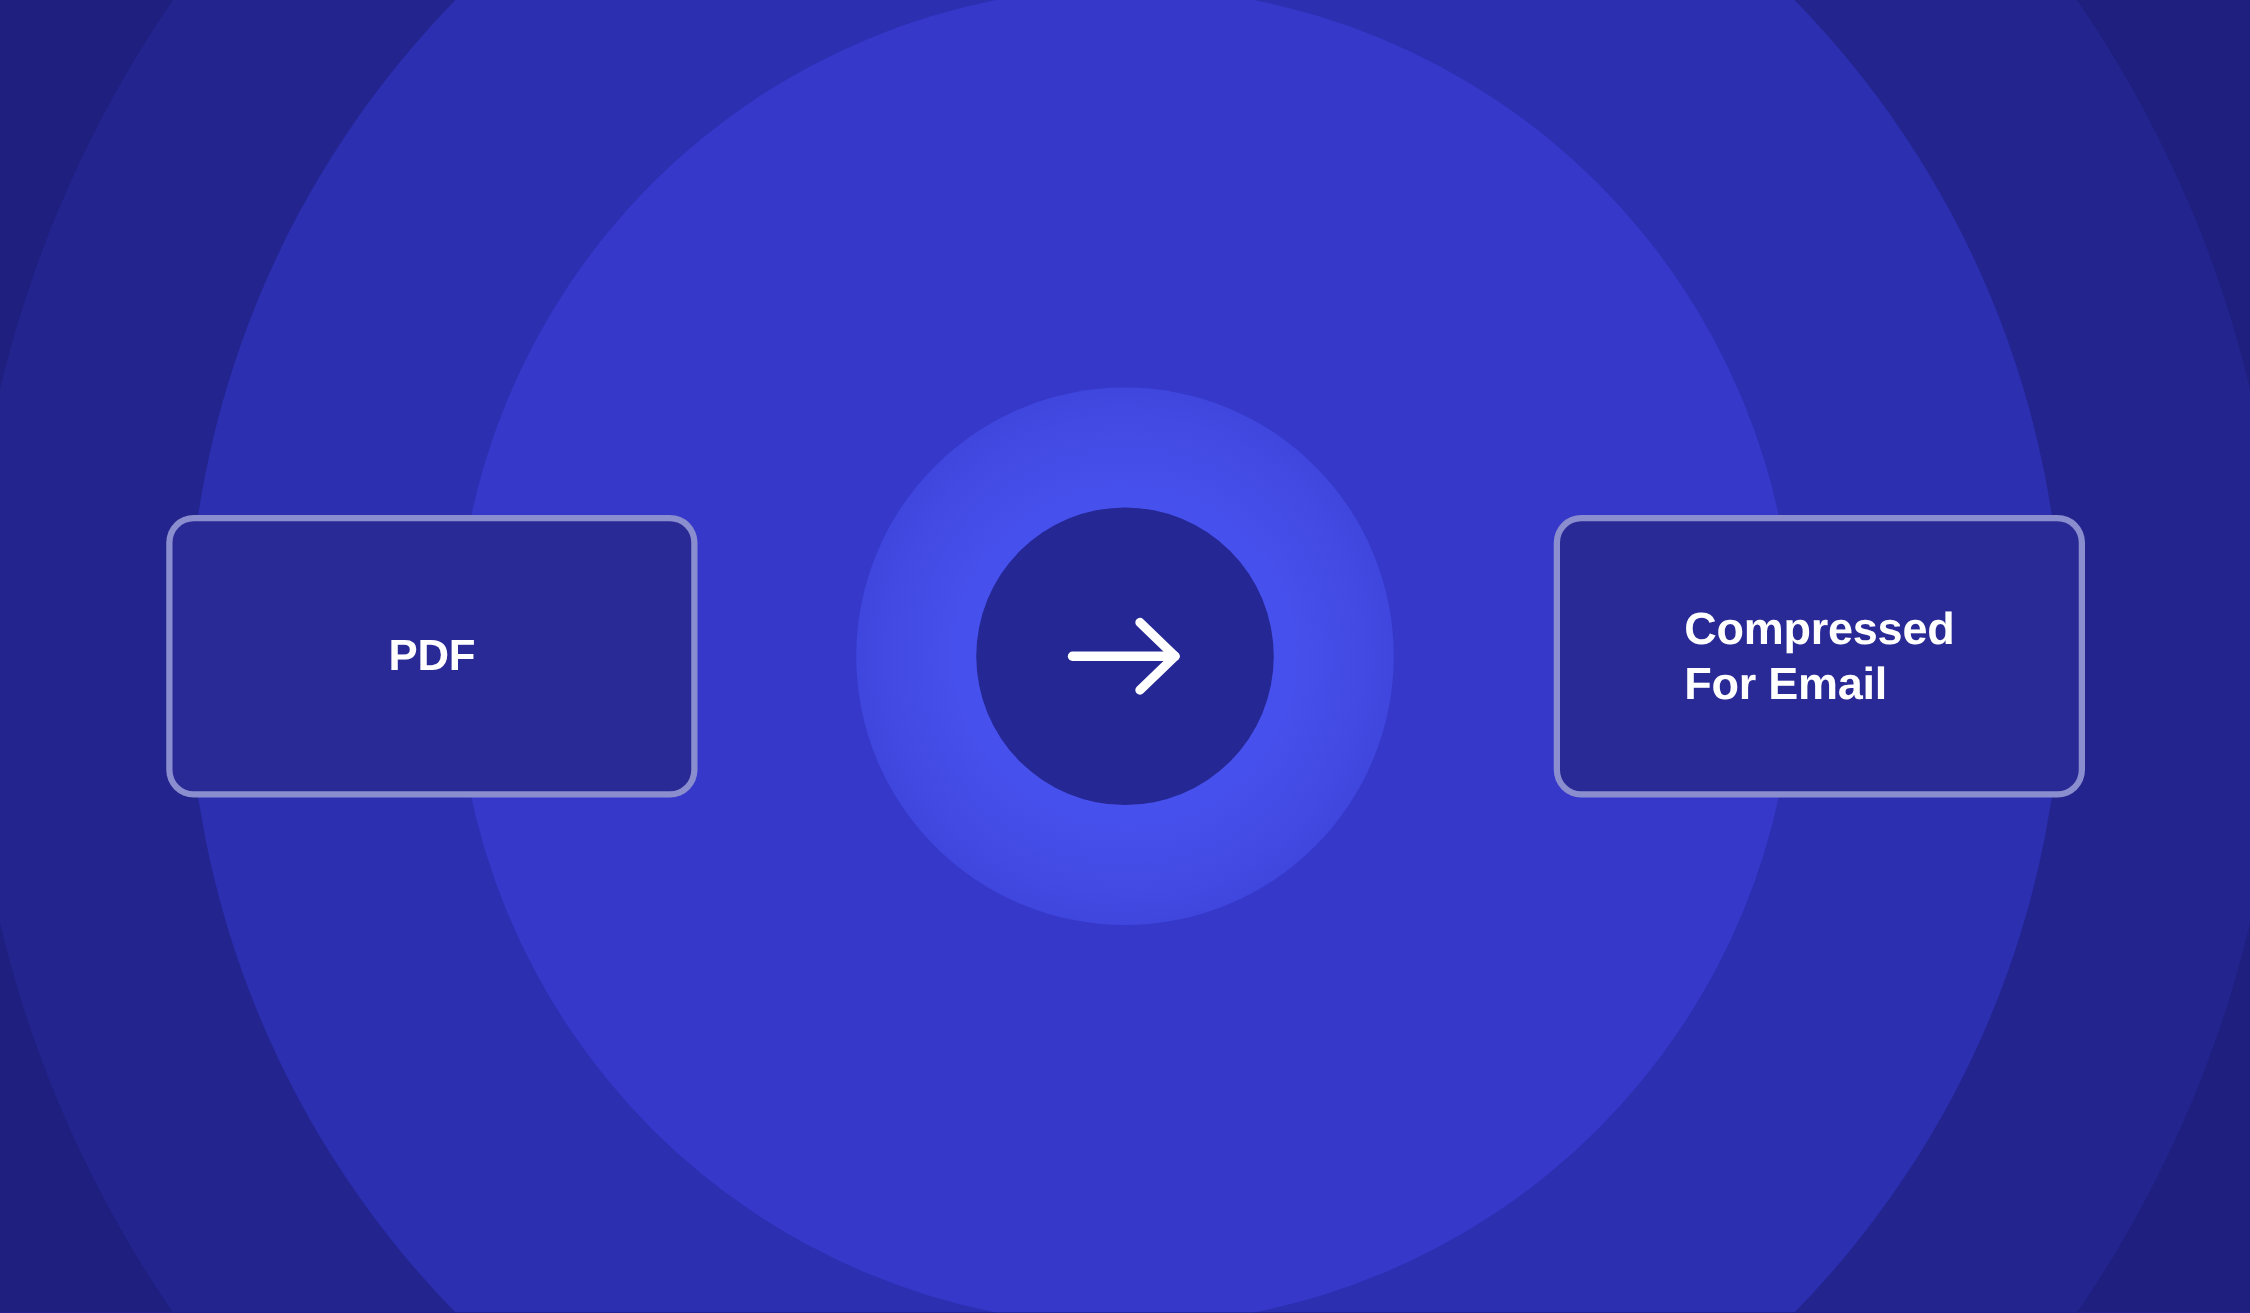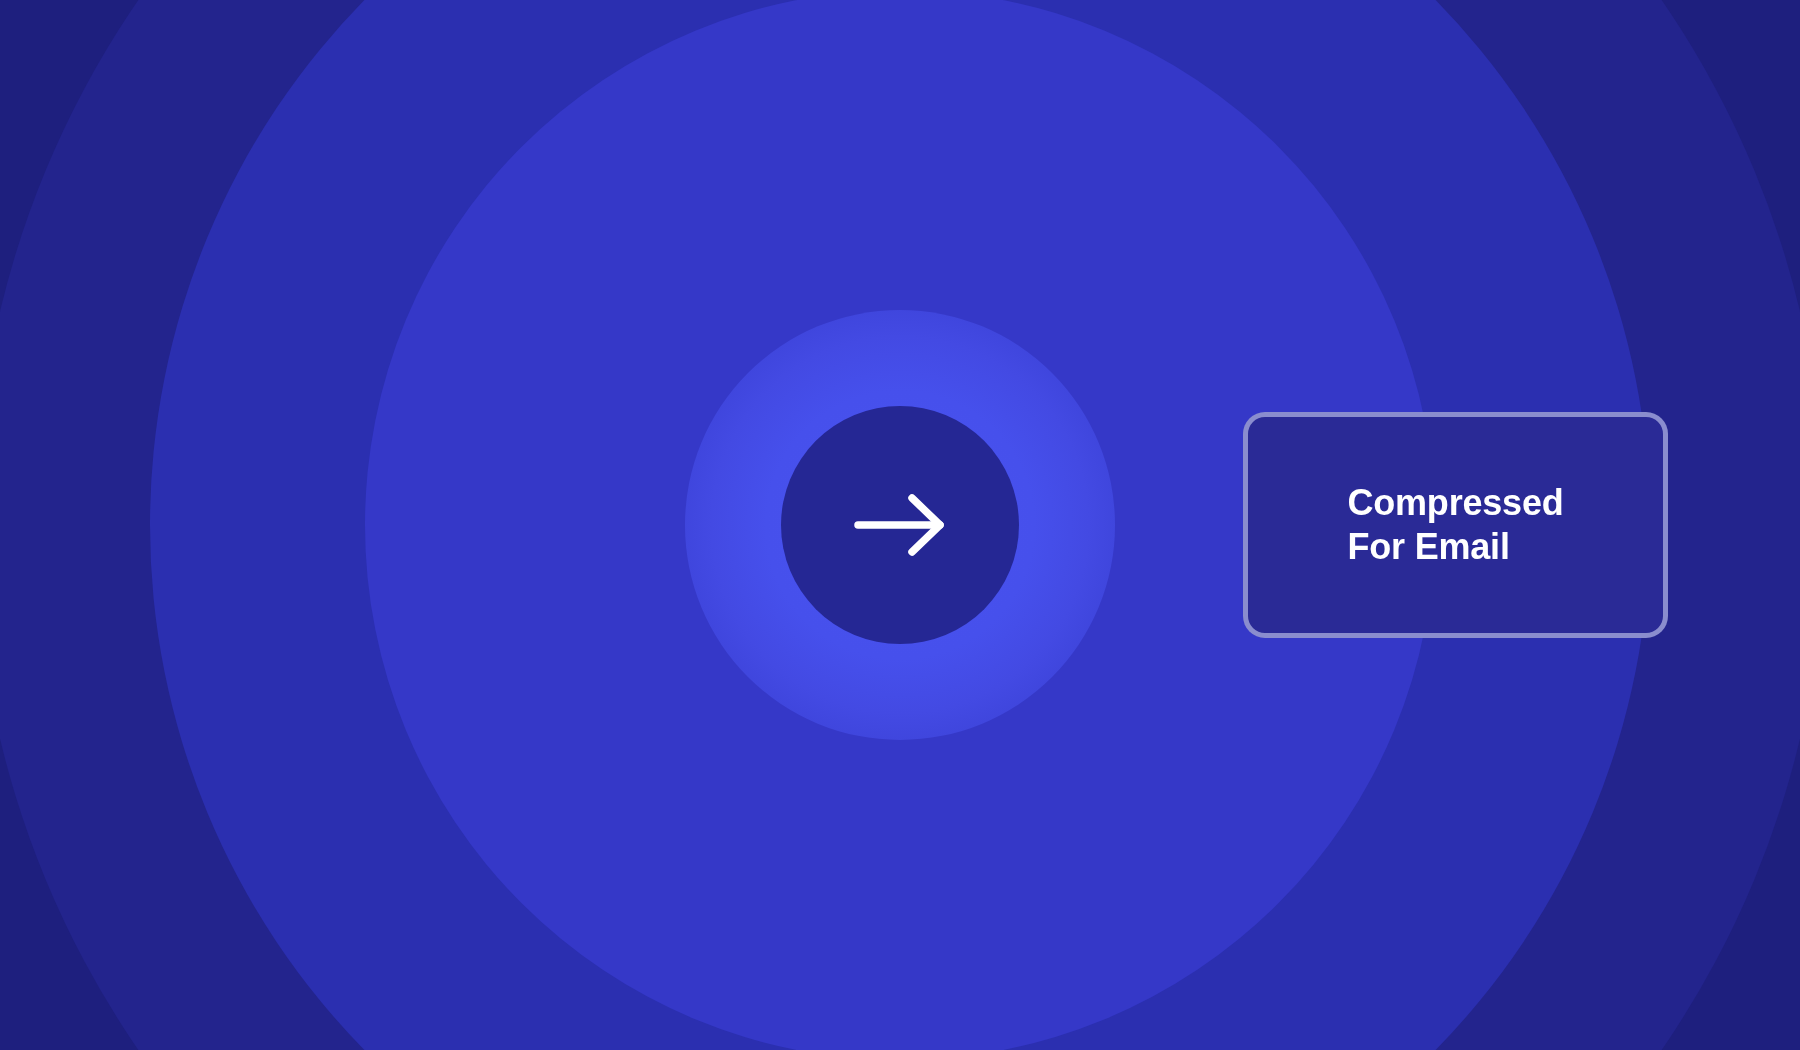--- a/index.html
+++ b/index.html
@@ -106,20 +106,23 @@
 
 <div class="stage">
 
   <div class="rings">
     <div class="ring ring-1"></div>
     <div class="ring ring-2"></div>
     <div class="ring ring-3"></div>
     <div class="glow"></div>
   </div>
 
+  <div class="card card-source">
+    <div class="card-label">PDF</div>
+  </div>
 
   <div class="hub">
     <span>
       <svg width="108" height="72" viewBox="0 0 108 72" fill="none" xmlns="http://www.w3.org/2000/svg" aria-hidden="true">
         <path d="M12 36 H94" stroke="#ffffff" stroke-width="7.5" stroke-linecap="round" stroke-linejoin="round"></path>
         <path d="M66 9 L94 36 L66 63" stroke="#ffffff" stroke-width="7.5" stroke-linecap="round" stroke-linejoin="round"></path>
       </svg>
     </span>
   </div>
 

